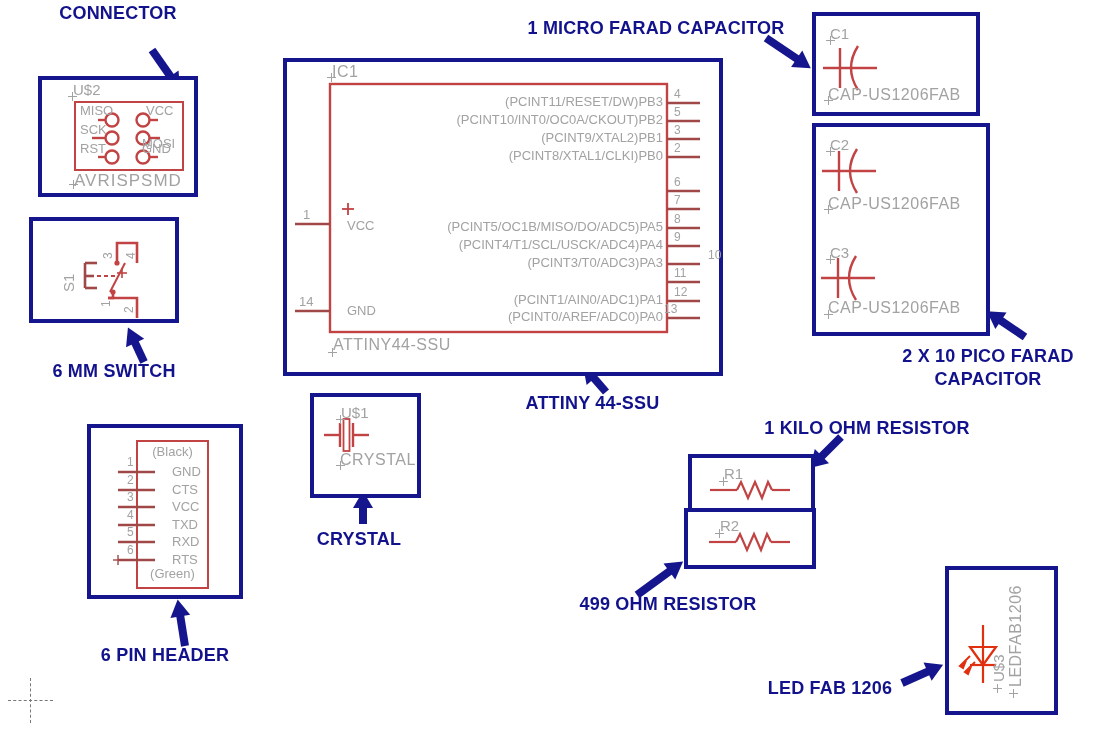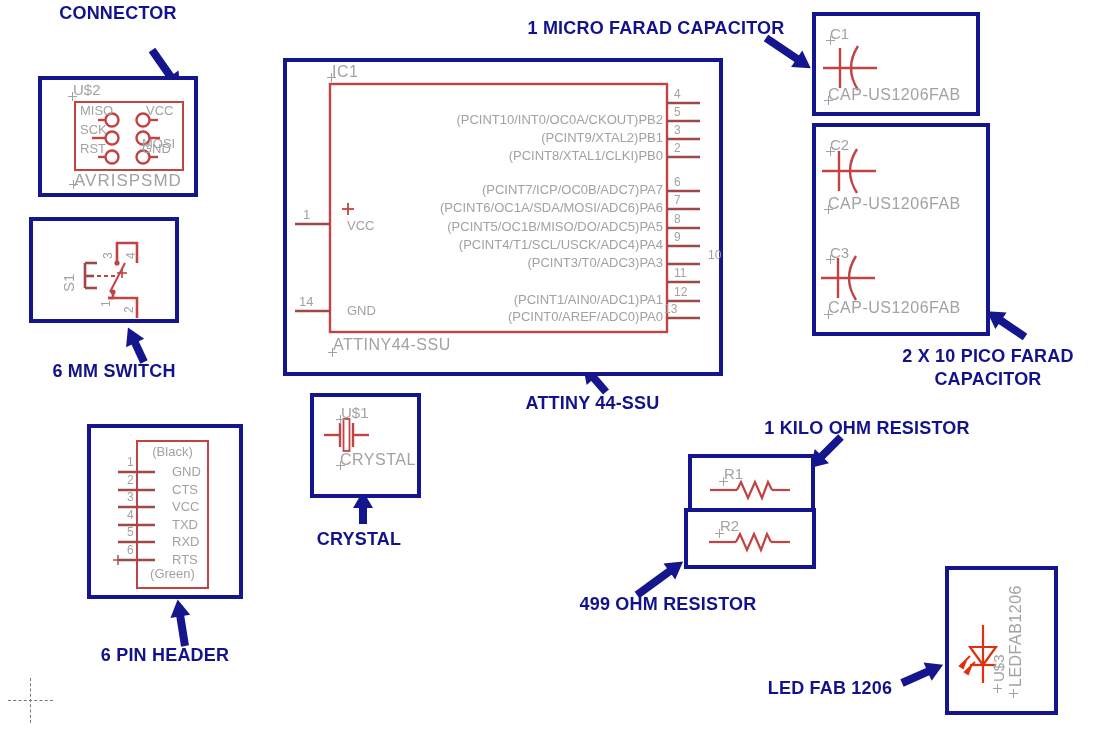--- a/index.html
+++ b/index.html
@@ -240,30 +240,29 @@
     </svg>
     <span class="gt g16" style="left:45px;top:1px;">IC1</span>
     <span class="ocross" style="left:40px;top:11px;"></span>
 
     <span class="gt g13" style="left:16px;top:146px;">1</span>
     <span class="gt g13" style="left:60px;top:157px;">VCC</span>
     <span class="gt g13" style="left:12px;top:233px;">14</span>
     <span class="gt g13" style="left:60px;top:242px;">GND</span>
 
     <span class="gt g12" style="left:387px;top:26px;">4</span>
+    <span class="gt g13 pin-label" style="left:96px;top:33px;width:280px;">(PCINT11/RESET/DW)PB3</span>
     <span class="gt g12" style="left:387px;top:44px;">5</span>
     <span class="gt g13 pin-label" style="left:96px;top:51px;width:280px;">(PCINT10/INT0/OC0A/CKOUT)PB2</span>
     <span class="gt g12" style="left:387px;top:62px;">3</span>
     <span class="gt g13 pin-label" style="left:96px;top:69px;width:280px;">(PCINT9/XTAL2)PB1</span>
     <span class="gt g12" style="left:387px;top:80px;">2</span>
     <span class="gt g13 pin-label" style="left:96px;top:87px;width:280px;">(PCINT8/XTAL1/CLKI)PB0</span>
     <span class="gt g12" style="left:387px;top:114px;">6</span>
-    <span class="gt g13 pin-label" style="left:96px;top:121px;width:280px;">(PCINT7/ICP/OC0B/ADC7)PA7</span>
     <span class="gt g12" style="left:387px;top:132px;">7</span>
-    <span class="gt g13 pin-label" style="left:96px;top:139px;width:280px;">(PCINT6/OC1A/SDA/MOSI/ADC6)PA6</span>
     <span class="gt g12" style="left:387px;top:151px;">8</span>
     <span class="gt g13 pin-label" style="left:96px;top:158px;width:280px;">(PCINT5/OC1B/MISO/DO/ADC5)PA5</span>
     <span class="gt g12" style="left:387px;top:169px;">9</span>
     <span class="gt g13 pin-label" style="left:96px;top:176px;width:280px;">(PCINT4/T1/SCL/USCK/ADC4)PA4</span>
     <span class="gt g12" style="left:387px;top:187px;margin-left:34px;">10</span>
     <span class="gt g13 pin-label" style="left:96px;top:194px;width:280px;">(PCINT3/T0/ADC3)PA3</span>
     <span class="gt g12" style="left:387px;top:205px;">11</span>
     <span class="gt g12" style="left:387px;top:224px;">12</span>
     <span class="gt g13 pin-label" style="left:96px;top:231px;width:280px;">(PCINT1/AIN0/ADC1)PA1</span>
     <span class="gt g12" style="left:377px;top:241px;">13</span>

